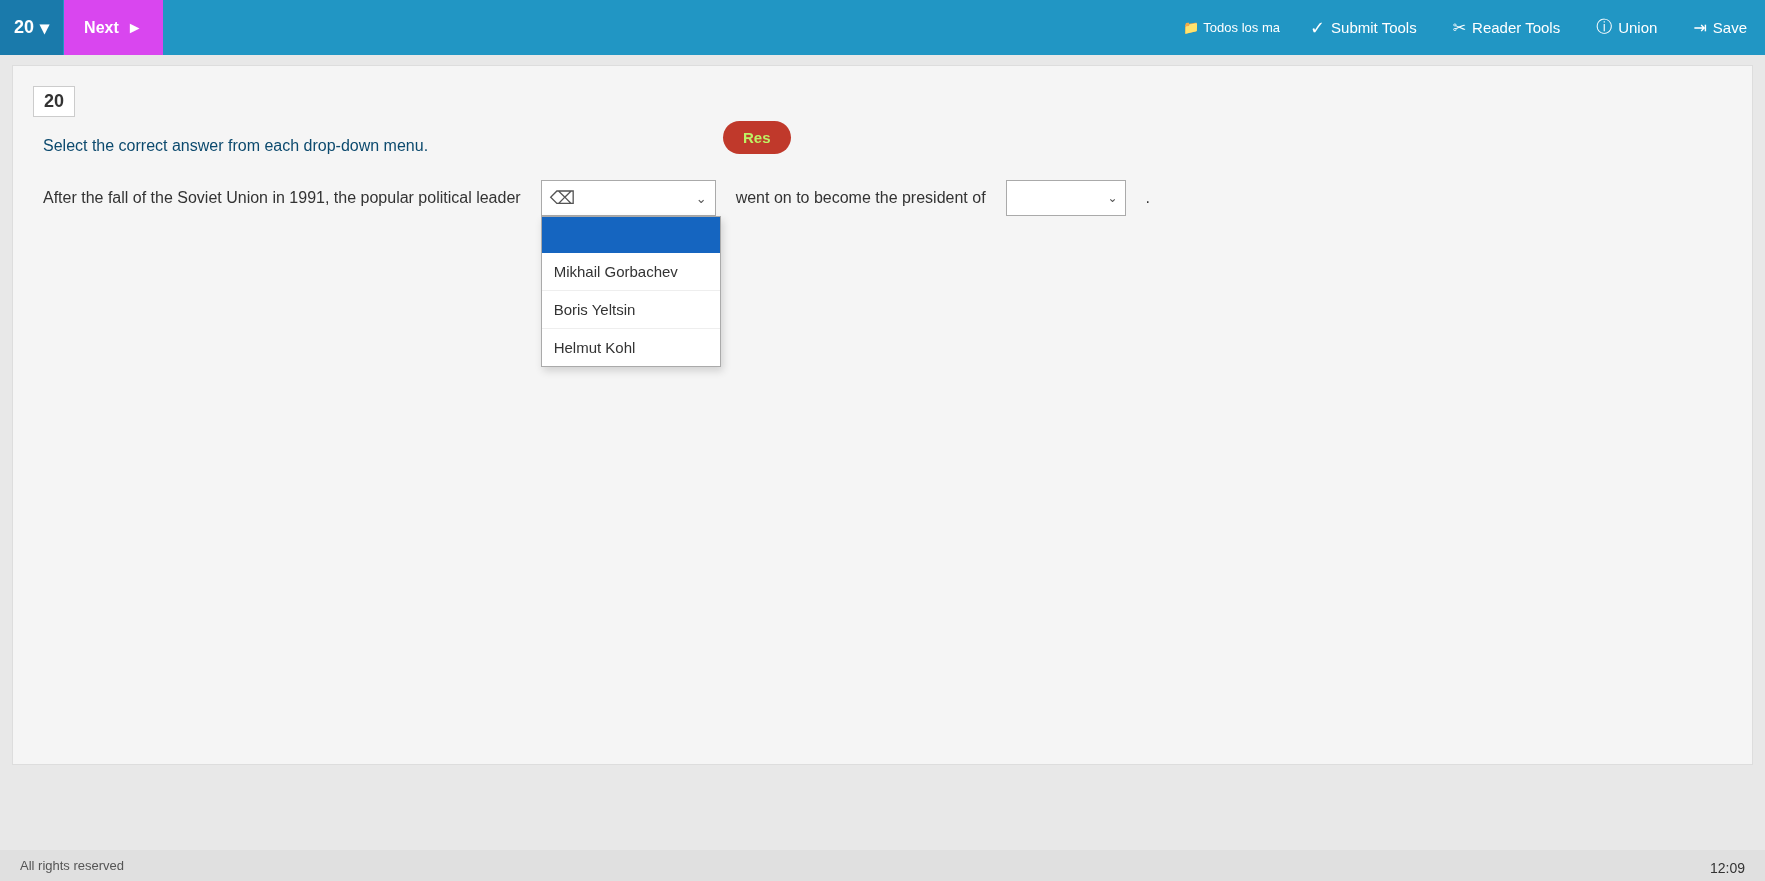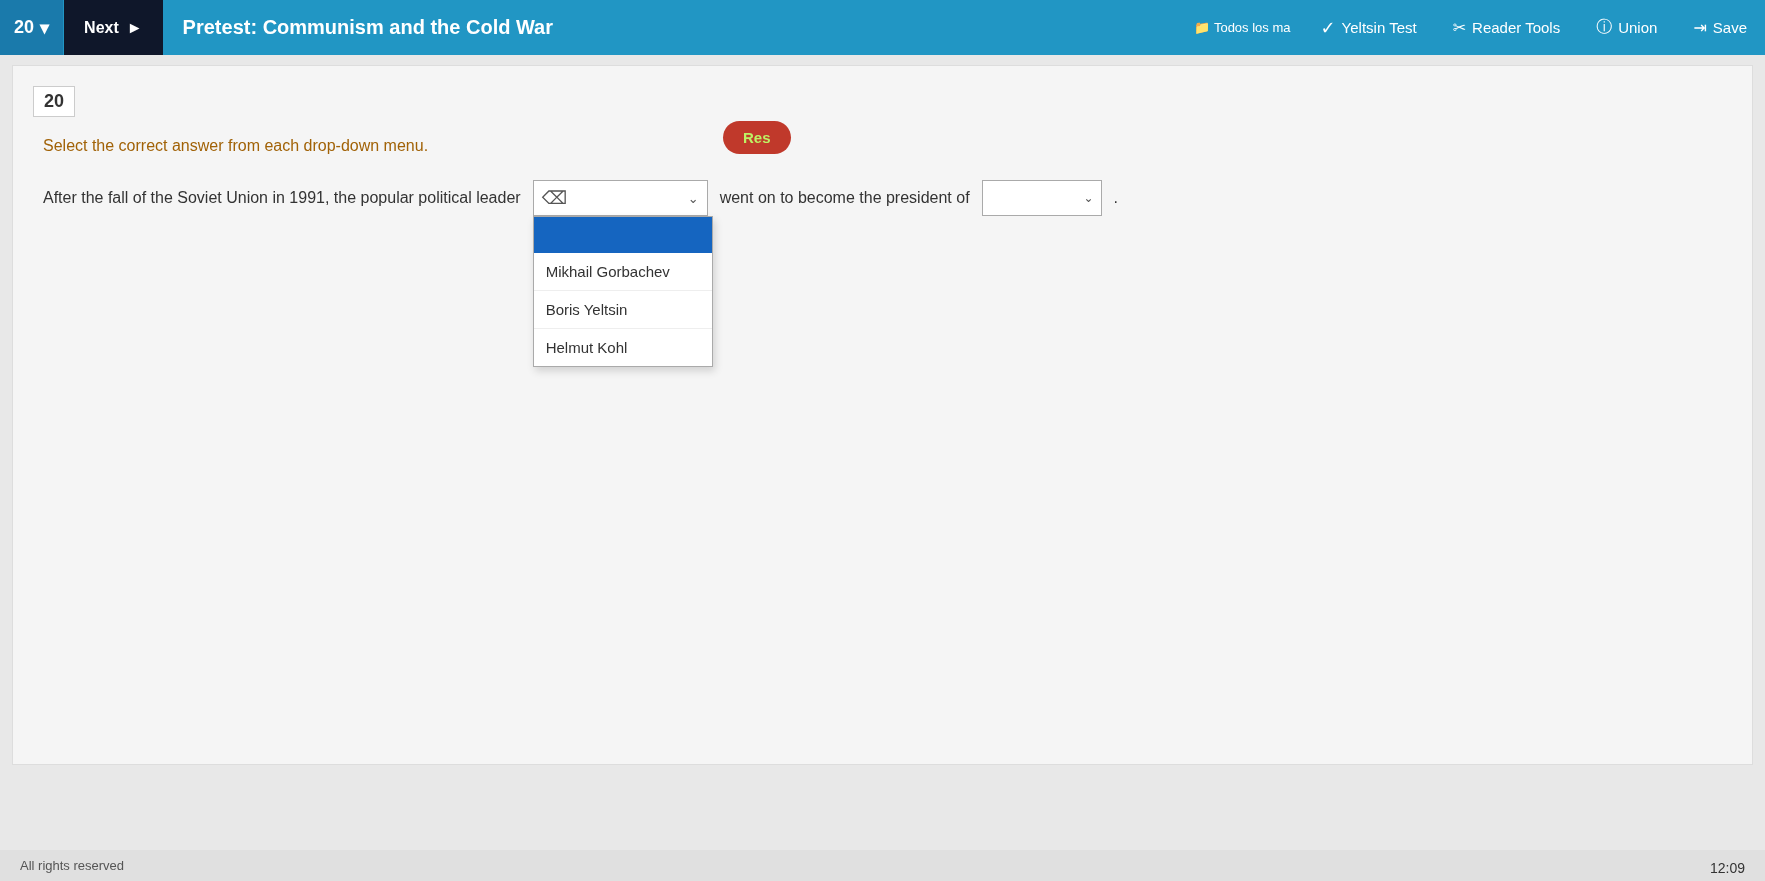--- a/index.html
+++ b/index.html
@@ -31,21 +31,21 @@
       padding: 0 14px;
       height: 100%;
       cursor: pointer;
       border: none;
       gap: 6px;
     }
 
     .next-btn {
       display: flex;
       align-items: center;
-      background: #0f172a;
+      background: #d946ef;
       color: white;
       font-size: 16px;
       font-weight: bold;
       padding: 0 20px;
       height: 100%;
       cursor: pointer;
       border: none;
       gap: 8px;
       border-left: 1px solid #2196c4;
     }
@@ -116,30 +116,30 @@
       color: #333;
       margin-bottom: 20px;
       display: inline-block;
       border: 1px solid #ccc;
       padding: 4px 10px;
       background: white;
     }
 
     .instruction-text {
       font-size: 16px;
-      color: #a16207;
+      color: #0c4a6e;
       margin-bottom: 25px;
       margin-left: 10px;
     }
 
     .question-row {
       display: flex;
       align-items: center;
       flex-wrap: nowrap;
-      gap: 12px;
+      gap: 20px;
       margin-left: 10px;
       font-size: 16px;
       color: #333;
       position: relative;
     }
 
     .dropdown-container {
       position: relative;
       display: inline-block;
     }
@@ -246,31 +246,30 @@
 <div class="top-bar">
   <div class="nav-left">
     <button class="question-number-btn">
       <span>20</span>
       <span>▾</span>
     </button>
     <button class="next-btn">
       <span>Next</span>
       <span>►</span>
     </button>
-    <span class="page-title">Pretest: Communism and the Cold War</span>
   </div>
 
   <div class="nav-right">
     <span class="folder-text">
       <span>📁</span>
       <span>Todos los ma</span>
     </span>
     <button class="submit-btn">
       <span style="font-size:18px;">✓</span>
-      <span>Yeltsin Test</span>
+      <span>Submit Tools</span>
     </button>
     <button class="nav-btn">
       <span style="font-size:16px;">✂</span>
       <span>Reader Tools</span>
     </button>
     <button class="nav-btn">
       <span style="font-size:16px;">ⓘ</span>
       <span>Union</span>
     </button>
     <button class="nav-btn">

